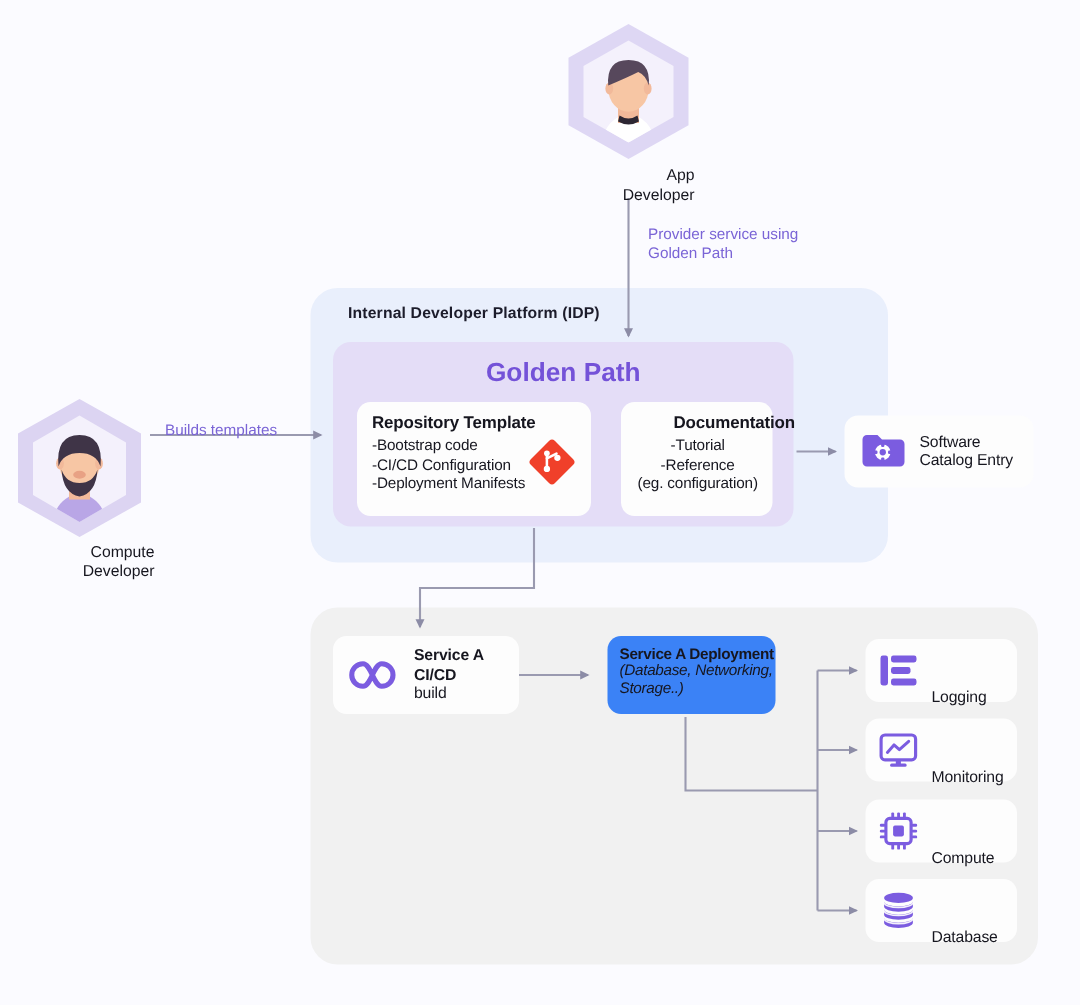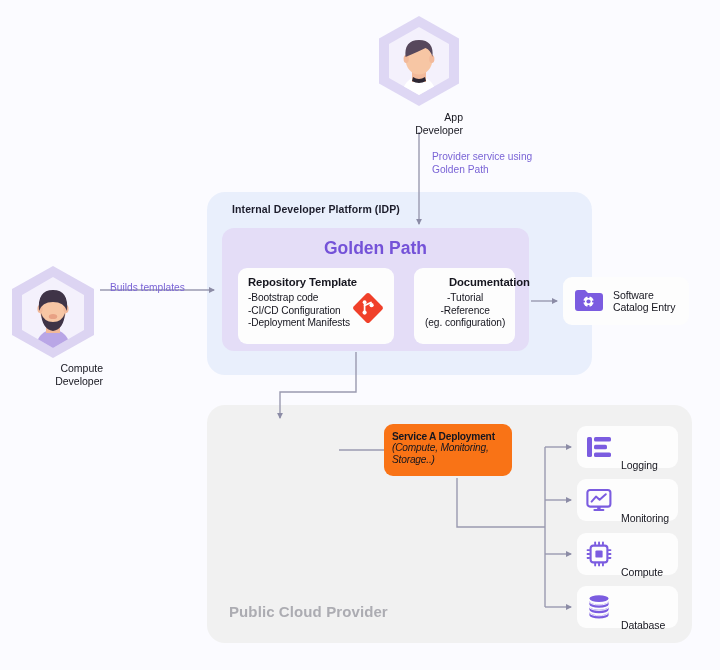--- a/index.html
+++ b/index.html
@@ -148,22 +148,22 @@
 
   #cicd-node {
     left: 222px; top: 424px; width: 115px; height: 52px;
     padding: 0 0 0 9px;
   }
   #cicd-node .node-label { margin-left: 7px; font-weight: bold; }
   #cicd-node .node-label .sub { font-weight: normal; }
 
   #deployment-node {
     position: absolute;
-    left: 384px; top: 424px; width: 128px; height: 52px;
-    background: #f97316;
+    left: 405px; top: 424px; width: 112px; height: 52px;
+    background: #3b82f6;
     border-radius: 9px;
     padding: 7px 0 0 8px;
     box-sizing: border-box;
   }
   #deployment-title {
     font-size: 10.2px; font-weight: bold; color: #16161f;
     letter-spacing: -0.2px;
   }
   #deployment-sub {
     font-size: 10.2px; font-style: italic; color: #16161f;
@@ -207,21 +207,20 @@
 </style>
 </head>
 <body>
 
 <div id="stage">
 
   <div class="panel" id="idp-panel"></div>
   <div id="idp-title">Internal Developer Platform (IDP)</div>
 
   <div class="panel" id="cloud-panel"></div>
-  <div id="cloud-title">Public Cloud Provider</div>
 
   <svg id="connectors" viewBox="0 0 720 670" xmlns="http://www.w3.org/2000/svg">
     <defs>
       <marker id="arrowgrey" markerWidth="9" markerHeight="9" refX="5.2" refY="3.4" orient="auto" markerUnits="userSpaceOnUse">
         <path d="M0,0.4 L6.2,3.4 L0,6.4 z" fill="#8c8ca6"></path>
       </marker>
     </defs>
 
     <path d="M419,132 L419,224" stroke="#9a9ab0" stroke-width="1.4" fill="none" marker-end="url(#arrowgrey)"></path>
 
@@ -346,25 +345,37 @@
           <rect x="18.0" y="12.4" width="2.6" height="2.2" rx="0.8"></rect>
         </g>
       </svg>
     </span>
     <span class="node-label">
       <span>Software</span><br>
       <span>Catalog Entry</span>
     </span>
   </div>
 
+  <div class="node" id="cicd-node">
+    <span class="node-icon">
+      <svg width="38" height="24" viewBox="0 0 38 24" xmlns="http://www.w3.org/2000/svg">
+        <path d="M11,4.5 a7.5,7.5 0 1 0 0,15 c5.5,0 7,-15 12.5,-15 a7.5,7.5 0 1 1 0,15 c-5.5,0 -7,-15 -12.5,-15 z" fill="none" stroke="#7b5ce0" stroke-width="3.4" stroke-linecap="round"></path>
+      </svg>
+    </span>
+    <span class="node-label">
+      <span>Service A</span><br>
+      <span>CI/CD</span><br>
+      <span class="sub">build</span>
+    </span>
+  </div>
 
   <div id="deployment-node">
     <div id="deployment-title">Service A Deployment</div>
     <div id="deployment-sub">
-      <span>(Compute, Monitoring,</span><br>
+      <span>(Database, Networking,</span><br>
       <span>Storage..)</span>
     </div>
   </div>
 
   <div class="service-node" id="service-logging">
     <span class="node-icon">
       <svg width="26" height="24" viewBox="0 0 26 24" xmlns="http://www.w3.org/2000/svg">
         <rect x="1" y="2" width="5" height="20" rx="1.6" fill="#7b5ce0"></rect>
         <rect x="8" y="2" width="17" height="4.6" rx="1.6" fill="#7b5ce0"></rect>
         <rect x="8" y="9.7" width="13" height="4.6" rx="1.6" fill="#7b5ce0"></rect>

